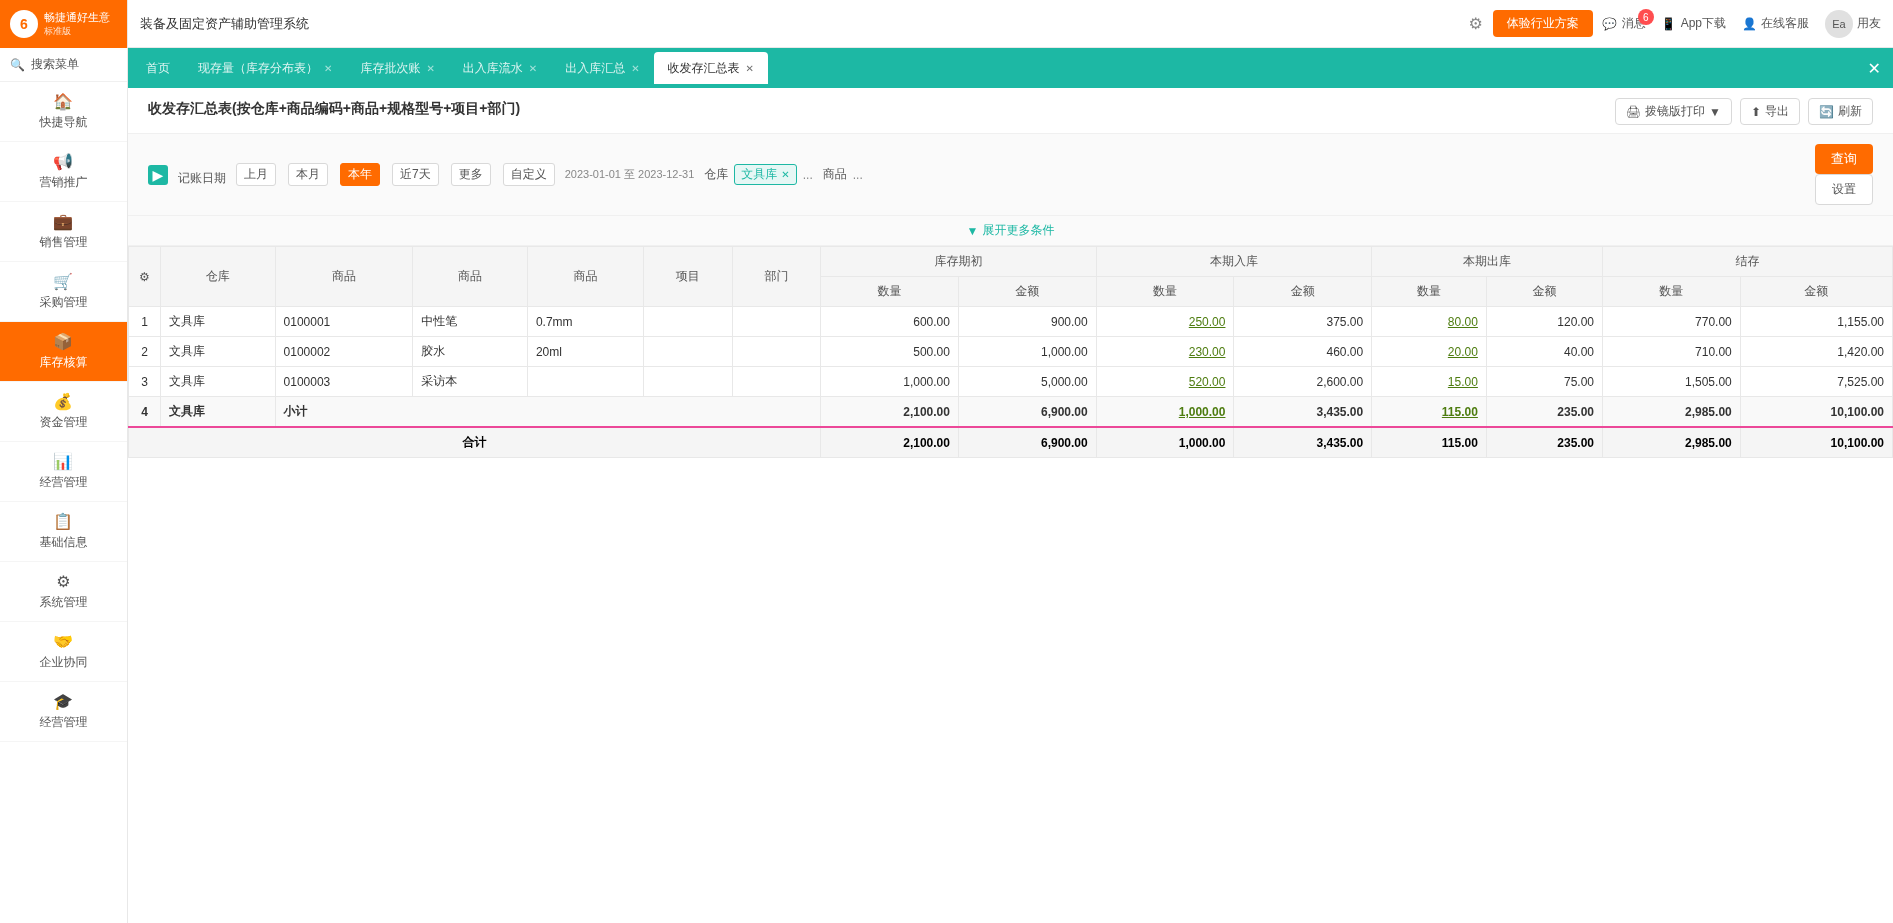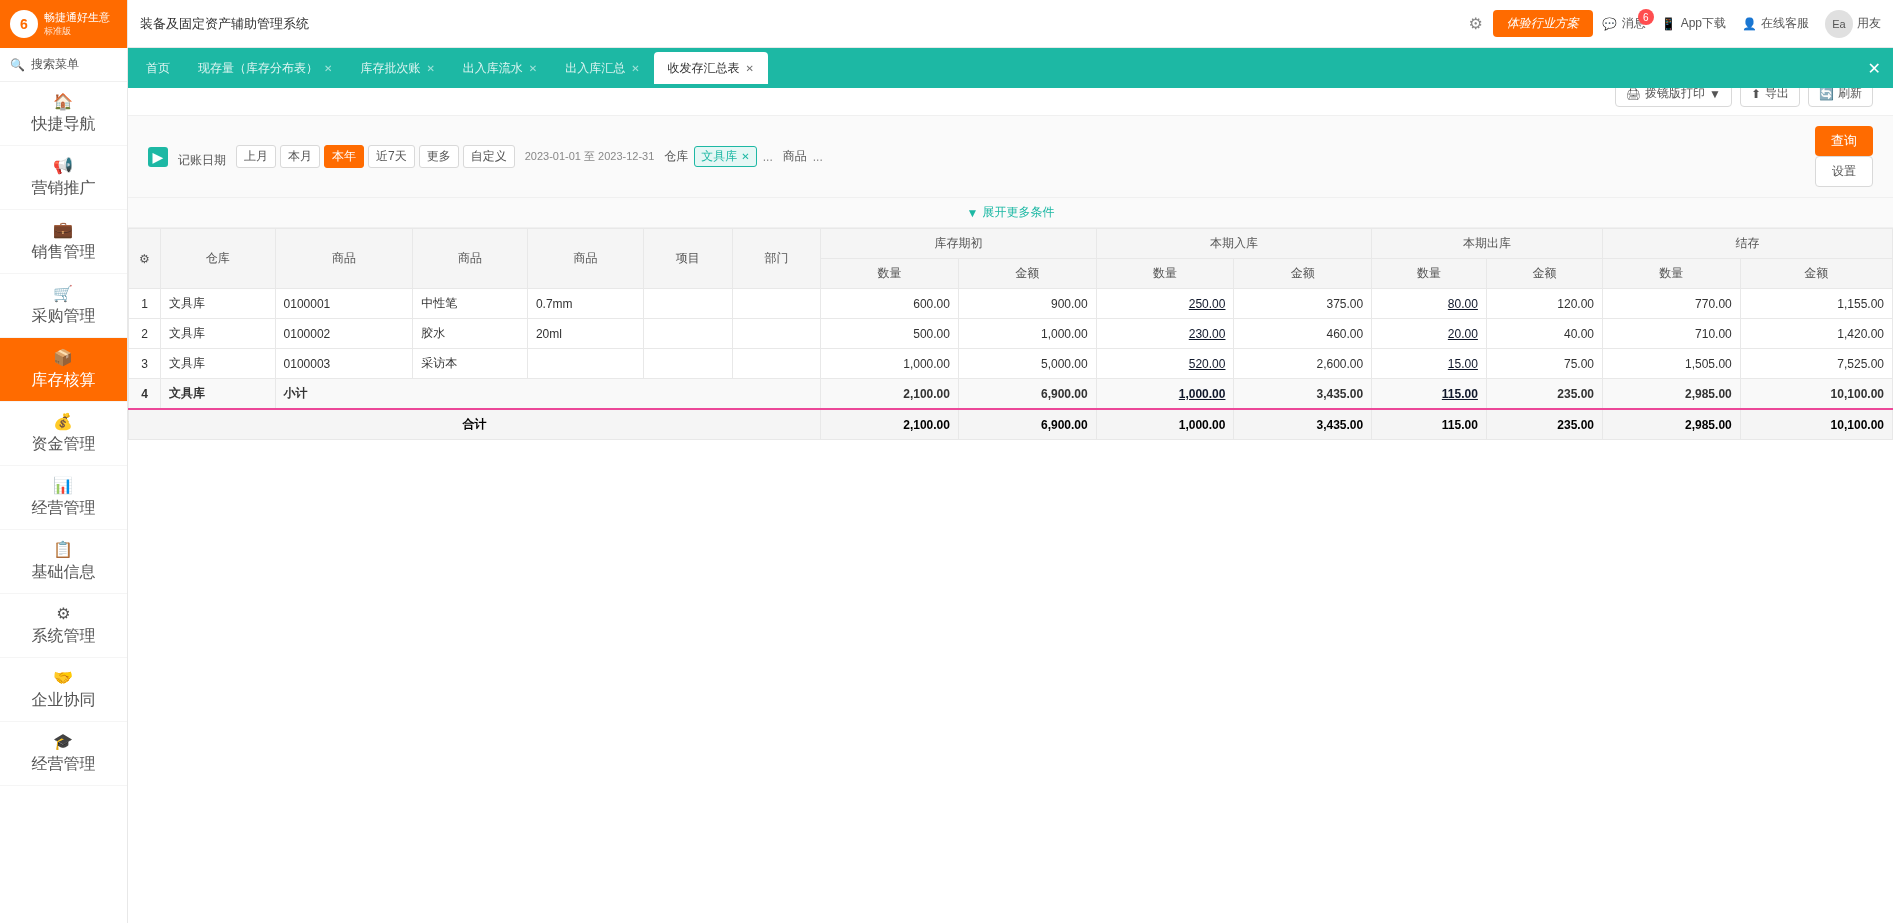--- a/index.html
+++ b/index.html
@@ -9,30 +9,30 @@
     .sidebar { width: 128px; background: #fff; display: flex; flex-direction: column; border-right: 1px solid #e8e8e8; flex-shrink: 0; }
     .sidebar-logo { background: #ff6b00; color: #fff; padding: 8px 10px; display: flex; align-items: center; gap: 6px; height: 48px; }
     .sidebar-logo-icon { width: 28px; height: 28px; background: #fff; border-radius: 50%; display: flex; align-items: center; justify-content: center; color: #ff6b00; font-weight: bold; font-size: 14px; }
     .sidebar-logo-text { font-size: 11px; color: #fff; line-height: 1.3; }
     .sidebar-logo-badge { font-size: 9px; color: rgba(255,255,255,0.8); }
     .sidebar-search { display: flex; align-items: center; padding: 8px 10px; gap: 6px; cursor: pointer; color: #555; border-bottom: 1px solid #f0f0f0; }
     .sidebar-nav { flex: 1; overflow-y: auto; }
     .sidebar-item { display: flex; flex-direction: column; align-items: center; padding: 10px 6px; cursor: pointer; color: #555; font-size: 12px; border-bottom: 1px solid #f5f5f5; }
     .sidebar-item.active { background: #ff6b00; color: #fff; }
     .sidebar-item-icon { font-size: 16px; margin-bottom: 3px; }
-    .sidebar-item-label { font-size: 16px; text-align: center; }
+    .sidebar-item-label { font-size: 12px; text-align: center; }
 
     
     .main { flex: 1; display: flex; flex-direction: column; overflow: hidden; }
 
     
     .topbar { height: 48px; background: #fff; border-bottom: 1px solid #e8e8e8; display: flex; align-items: center; padding: 0 12px; gap: 10px; }
     .topbar-title { font-size: 13px; color: #333; flex: 1; }
     .topbar-settings { color: #888; cursor: pointer; font-size: 16px; }
-    .topbar-experience-btn { background: #ff6b00; color: #fff; border: none; border-radius: 4px; padding: 5px 14px; cursor: pointer; font-size: 12px; font-style: italic; }
+    .topbar-experience-btn { background: #ff6b00; color: #fff; border: none; border-radius: 4px; padding: 5px 14px; cursor: pointer; font-size: 12px; }
     .topbar-right { display: flex; align-items: center; gap: 16px; margin-left: auto; }
     .topbar-right-item { display: flex; align-items: center; gap: 4px; cursor: pointer; color: #555; font-size: 12px; position: relative; }
     .badge { background: #ff4d4f; color: #fff; border-radius: 10px; font-size: 10px; padding: 0 4px; min-width: 16px; height: 16px; display: flex; align-items: center; justify-content: center; position: absolute; top: -6px; right: -8px; }
     .user-avatar { width: 28px; height: 28px; background: #e0e0e0; border-radius: 50%; display: flex; align-items: center; justify-content: center; font-size: 11px; color: #555; overflow: hidden; }
 
     
     .tabbar { background: #1db8a4; display: flex; align-items: center; height: 40px; padding: 0 4px; gap: 0; }
     .tab { display: flex; align-items: center; padding: 0 14px; height: 32px; cursor: pointer; color: rgba(255,255,255,0.85); font-size: 12px; border-radius: 4px 4px 0 0; gap: 6px; white-space: nowrap; }
     .tab.active { background: #fff; color: #333; }
     .tab-close { font-size: 10px; opacity: 0.7; }
@@ -44,21 +44,21 @@
     .page-title { font-size: 14px; font-weight: bold; color: #333; }
     .page-actions { display: flex; align-items: center; gap: 8px; float: right; margin-top: -20px; }
     .btn-print { border: 1px solid #d9d9d9; background: #fff; border-radius: 4px; padding: 4px 10px; cursor: pointer; font-size: 12px; color: #555; display: flex; align-items: center; gap: 4px; }
     .btn-export { border: 1px solid #d9d9d9; background: #fff; border-radius: 4px; padding: 4px 10px; cursor: pointer; font-size: 12px; color: #555; display: flex; align-items: center; gap: 4px; }
     .btn-refresh { border: 1px solid #d9d9d9; background: #fff; border-radius: 4px; padding: 4px 10px; cursor: pointer; font-size: 12px; color: #555; display: flex; align-items: center; gap: 4px; }
 
     
     .filter-bar { padding: 10px 20px; display: flex; align-items: center; gap: 10px; background: #fafafa; border-bottom: 1px solid #f0f0f0; flex-wrap: wrap; }
     .filter-toggle-btn { background: #1db8a4; color: #fff; border: none; border-radius: 3px; width: 20px; height: 20px; cursor: pointer; display: flex; align-items: center; justify-content: center; font-size: 14px; flex-shrink: 0; }
     .filter-label { color: #555; font-size: 12px; margin-top: 8px; }
-    .date-options { display: flex; gap: 4px; align-items: flex-end; }
+    .date-options { display: flex; gap: 12px; align-items: flex-end; }
     .date-btn { border: 1px solid #d9d9d9; background: #fff; border-radius: 3px; padding: 2px 7px; cursor: pointer; font-size: 12px; color: #555; }
     .date-btn.active { background: #ff6b00; color: #fff; border-color: #ff6b00; }
     .date-range { font-size: 11px; color: #888; }
     .filter-field { display: flex; align-items: center; gap: 6px; }
     .filter-field-label { color: #555; font-size: 12px; white-space: nowrap; }
     .filter-tag { background: #e6f7f5; color: #1db8a4; border: 1px solid #1db8a4; border-radius: 3px; padding: 1px 6px; display: flex; align-items: center; gap: 4px; font-size: 12px; }
     .filter-tag-close { cursor: pointer; color: #1db8a4; font-size: 10px; }
     .filter-more-btn { color: #888; cursor: pointer; font-size: 12px; border: none; background: none; }
     .filter-expand-btn { display: flex; align-items: center; gap: 4px; color: #1db8a4; cursor: pointer; font-size: 12px; border: none; background: none; margin: 0 auto; }
 
@@ -70,21 +70,21 @@
     .filter-bar2 { display: flex; justify-content: center; padding: 6px 20px; background: #fafafa; border-bottom: 1px solid #f0f0f0; }
 
     
     .table-container { flex: 1; overflow: auto; position: relative; }
     table { width: 100%; border-collapse: collapse; font-size: 12px; }
     thead th { background: #f5f5f5; border: 1px solid #e8e8e8; padding: 6px 8px; text-align: center; color: #555; font-weight: normal; white-space: nowrap; position: sticky; top: 0; z-index: 1; }
     tbody td { border: 1px solid #e8e8e8; padding: 6px 8px; text-align: right; color: #333; white-space: nowrap; }
     tbody td.center { text-align: center; }
     tbody td.left { text-align: left; }
     tbody tr.subtotal { font-weight: bold; background: #f9f9f9; }
-    .link { color: #0f172a; text-decoration: underline; cursor: pointer; }
+    .link { color: #4d7c0f; text-decoration: underline; cursor: pointer; }
     tfoot td { border: 1px solid #e8e8e8; padding: 6px 8px; text-align: right; background: #f5f5f5; font-weight: bold; white-space: nowrap; }
     tfoot td.center { text-align: center; }
 
     
     .settings-col { width: 32px; text-align: center !important; cursor: pointer; }
 
     
     .bottom-total { background: #f5f5f5; border-top: 2px solid #ec4899; }
   </style>
 </head>
@@ -204,20 +204,21 @@
     <div class="tab active">
       <span>收发存汇总表</span>
       <span class="tab-close">✕</span>
     </div>
     <span class="tabbar-close-btn">✕</span>
   </div>
 
   <div class="content">
 
     <div class="page-header">
+      <h2 class="page-title">收发存汇总表(按仓库+商品编码+商品+规格型号+项目+部门)</h2>
       <div class="page-actions">
         <button class="btn-print">
           <span>🖨</span>
           <span>拨镜版打印</span>
           <span>▼</span>
         </button>
         <button class="btn-export">
           <span>⬆</span>
           <span>导出</span>
         </button>

